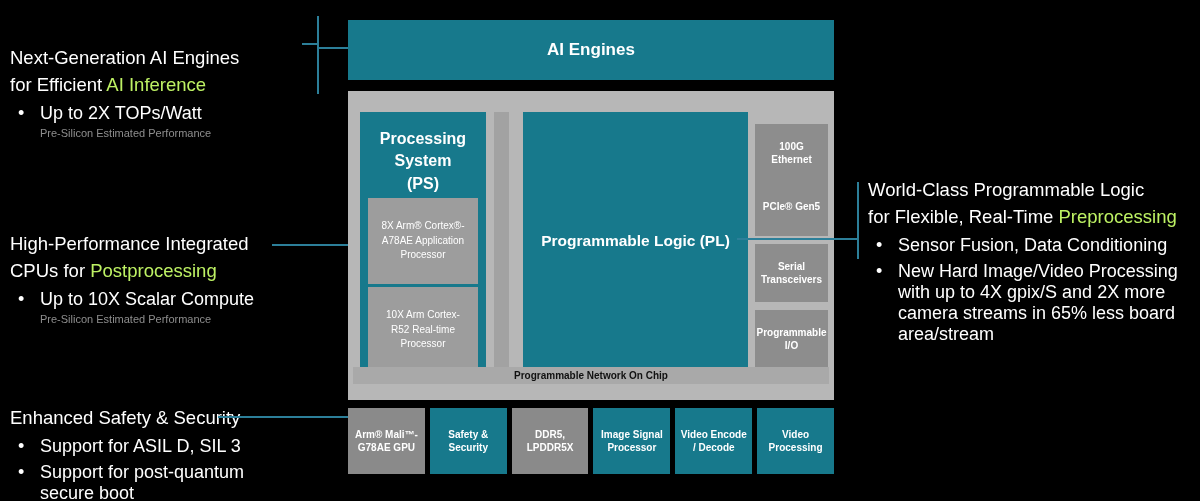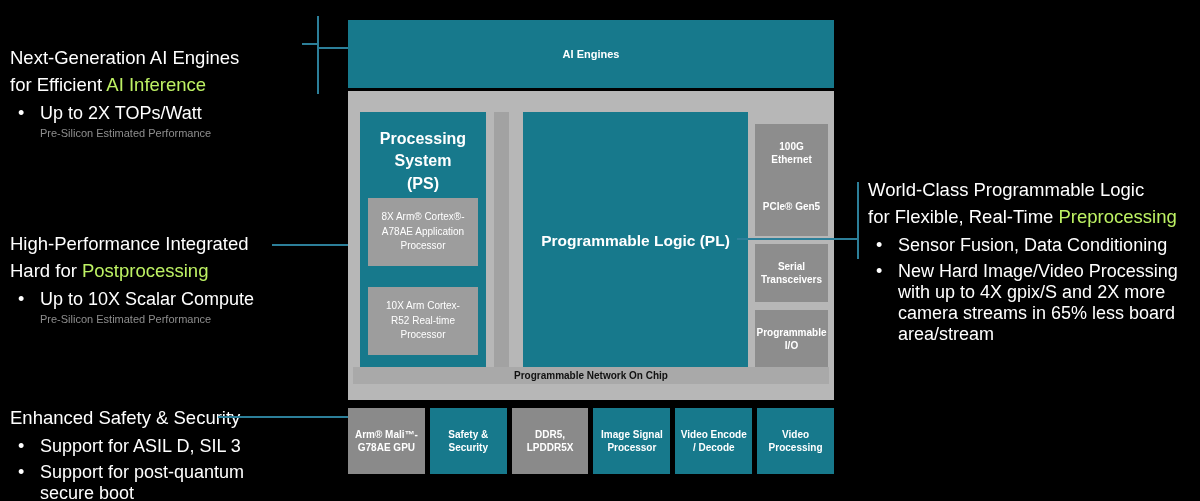--- a/index.html
+++ b/index.html
@@ -26,28 +26,28 @@
   #l1a { left: 302px; top: 43px;  width: 16px;  height: 2px; }
   #l1b { left: 317px; top: 16px;  width: 2px;   height: 78px; }
   #l1c { left: 319px; top: 47px;  width: 29px;  height: 2px; }
   #l2  { left: 272px; top: 244px; width: 76px;  height: 2px; }
   #l3  { left: 218px; top: 416px; width: 130px; height: 2px; }
   #r1  { left: 737px; top: 238px; width: 121px; height: 2px; }
   #r2  { left: 857px; top: 182px; width: 2px;   height: 77px; }
 
   
   .teal { background: #17798c; color: #fff; }
-  #ai-bar { position: absolute; left: 348px; top: 20px; width: 486px; height: 68px;
+  #ai-bar { position: absolute; left: 348px; top: 20px; width: 486px; height: 60px;
             display: flex; align-items: center; justify-content: center;
-            font-size: 11px; font-weight: bold; }
+            font-size: 17px; font-weight: bold; }
   #chip { position: absolute; left: 348px; top: 91px; width: 486px; height: 309px; background: #b7b7b7; }
 
   #ps { position: absolute; left: 12px; top: 21px; width: 126px; height: 258px; }
   #ps-title { padding: 16px 18px 0; text-align: center; font-size: 16px; font-weight: bold; line-height: 1.4; }
-  .sub { position: absolute; left: 8px; width: 110px; height: 68px; background: #9d9d9d;
+  .sub { position: absolute; left: 8px; width: 110px; height: 86px; background: #9d9d9d;
          display: flex; align-items: center; justify-content: center; text-align: center;
          font-size: 10px; line-height: 1.45; padding: 0 10px; color: #fff; }
   #ps-sub1 { top: 86px; }
   #ps-sub2 { top: 175px; }
 
   #vstrip { position: absolute; left: 146px; top: 21px; width: 15px; height: 263px; background: #a2a2a2; }
 
   #pl { position: absolute; left: 175px; top: 21px; width: 225px; height: 258px;
         display: flex; align-items: center; justify-content: center;
         font-size: 15.5px; font-weight: bold; }
@@ -84,21 +84,21 @@
       <span class="btxt">Up to 2X TOPs/Watt</span>
     </div>
     <div class="note">Pre-Silicon Estimated Performance</div>
   </section>
 
   <section class="ann" id="ann-mid-left">
     <div class="h">
       <span>High-Performance Integrated</span>
     </div>
     <div class="h">
-      <span>Hard for </span><span class="accent">Postprocessing</span>
+      <span>CPUs for </span><span class="accent">Postprocessing</span>
     </div>
     <div class="bullet">
       <span class="dot"></span>
       <span class="btxt">Up to 10X Scalar Compute</span>
     </div>
     <div class="note">Pre-Silicon Estimated Performance</div>
   </section>
 
   <section class="ann" id="ann-bottom-left">
     <div class="h">

